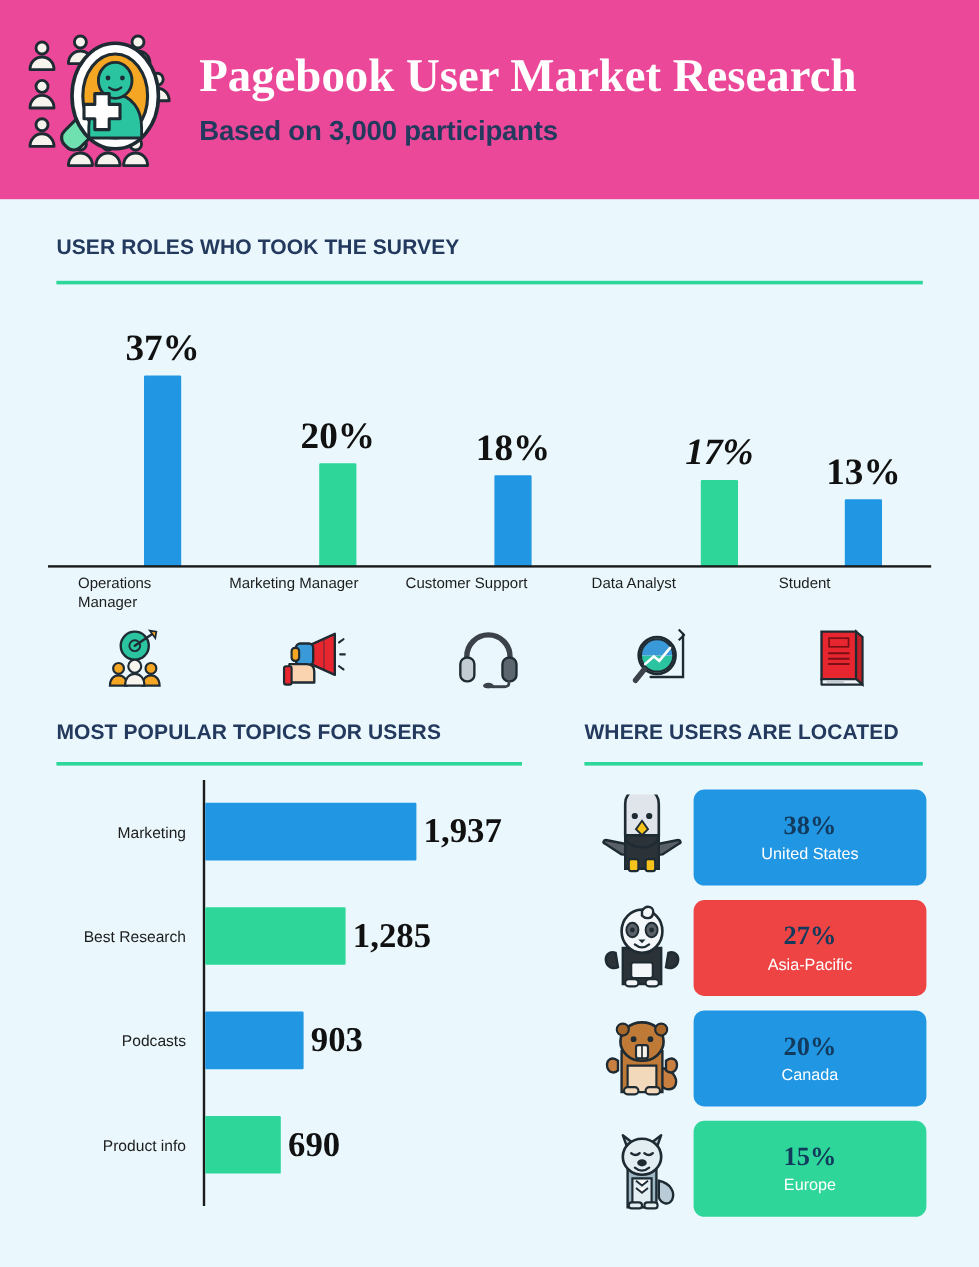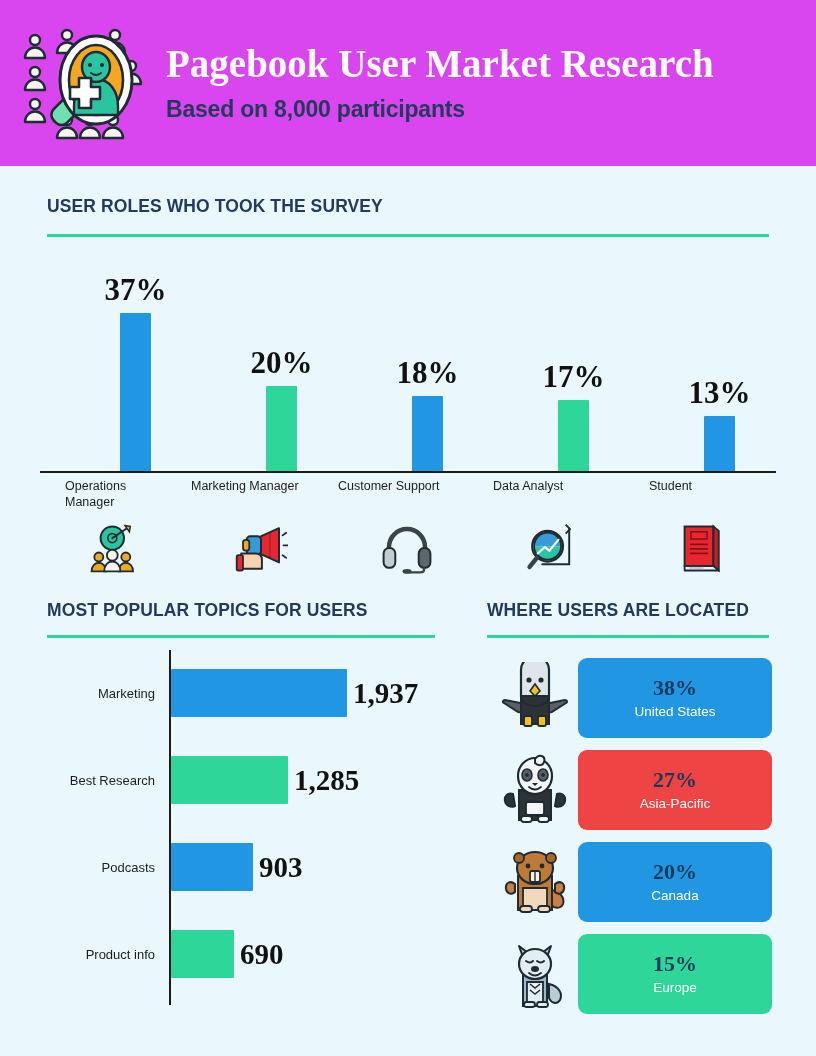--- a/index.html
+++ b/index.html
@@ -15,21 +15,21 @@
     position: relative;
     overflow: hidden;
   }
 
   
   .header {
     position: absolute;
     left: 0; top: 0;
     width: 816px;
     height: 166px;
-    background: #d946ef;
+    background: #ec4899;
     display: flex;
     align-items: center;
   }
   .header-icon {
     width: 130px;
     height: 115px;
     margin-left: 18px;
     flex: 0 0 auto;
     position: relative;
   }
@@ -295,21 +295,21 @@
       </g>
 
       <g>
         <path d="M52 61h9v-9h12v9h9v12h-9v9H61v-9h-9z" fill="#ffffff" stroke="#1f2b33" stroke-width="2.6" stroke-linejoin="round"></path>
       </g>
     </svg>
   </div>
 
   <div class="header-text">
     <div class="header-title">Pagebook User Market Research</div>
-    <div class="header-sub">Based on 8,000 participants</div>
+    <div class="header-sub">Based on 3,000 participants</div>
   </div>
 </div>
 
 <div id="sec-roles">
   <div class="sec-head">USER ROLES WHO TOOK THE SURVEY</div>
   <div class="sec-rule"></div>
 </div>
 
 <div class="vchart">
 
@@ -321,21 +321,21 @@
   <div class="vbar-group" style="left:186px; width:71px;">
     <div class="vbar-val">20%</div>
     <div class="vbar" style="height:86px; background:#2ed69a;"></div>
   </div>
 
   <div class="vbar-group" style="left:332px; width:71px;">
     <div class="vbar-val">18%</div>
     <div class="vbar" style="height:76px; background:#2196e3;"></div>
   </div>
 
-  <div class="vbar-group" style="left:478px; width:71px;">
+  <div class="vbar-group" style="left:504px; width:71px;font-style:italic;">
     <div class="vbar-val">17%</div>
     <div class="vbar" style="height:72px; background:#2ed69a;"></div>
   </div>
 
   <div class="vbar-group" style="left:624px; width:71px;">
     <div class="vbar-val">13%</div>
     <div class="vbar" style="height:56px; background:#2196e3;"></div>
   </div>
 </div>
 

